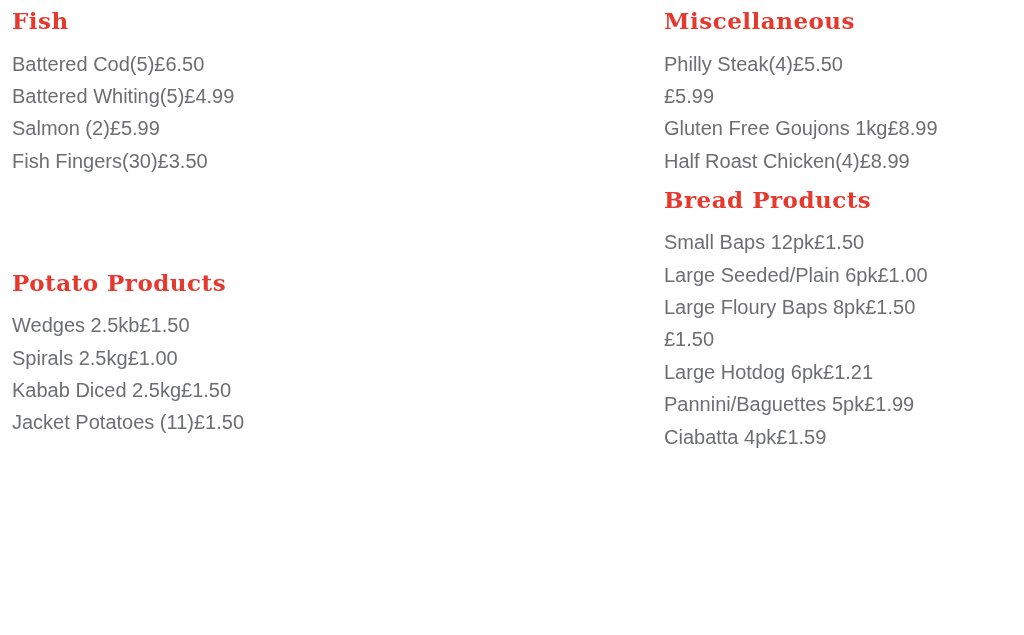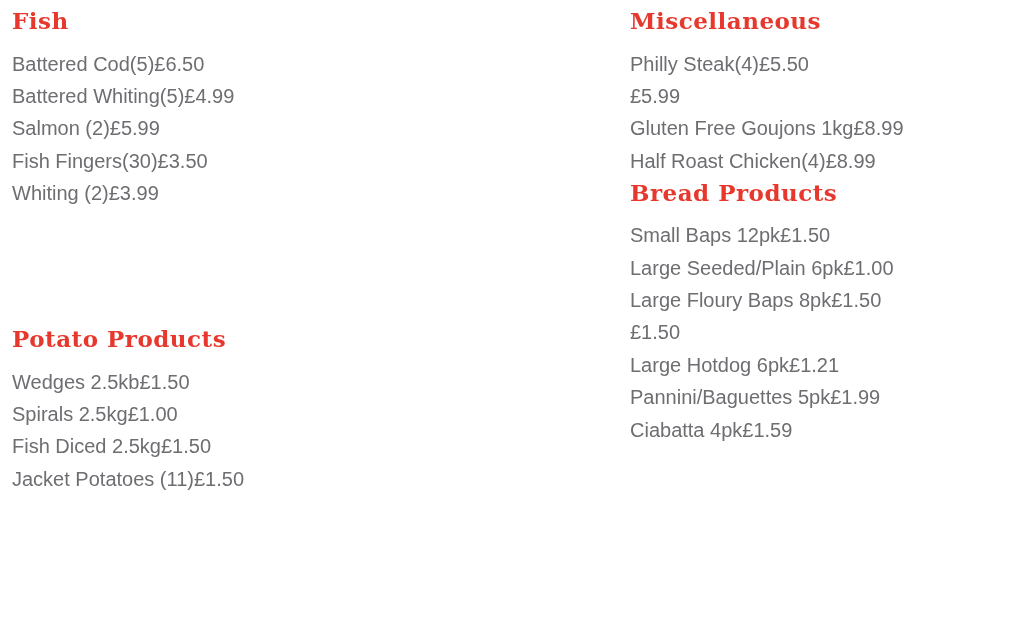--- a/index.html
+++ b/index.html
@@ -22,26 +22,26 @@
     position: relative;
     width: 1024px;
     height: 582px;
     background: var(--bg);
   }
   .col {
     position: absolute;
     top: 0;
   }
   .col[data-col="0"] { left: 12px;  width: 363px; }
-  .col[data-col="1"] { left: 630px; width: 360px; }
+  .col[data-col="1"] { left: 664px; width: 360px; }
 
   .menu-section { margin: 0; }
   .col .menu-section:first-child { margin-top: 6px; }
-  .col[data-col="0"] .menu-section + .menu-section { margin-top: 114px; }
-  .col[data-col="1"] .menu-section + .menu-section { }
+  .col[data-col="0"] .menu-section + .menu-section { margin-top: 90px; }
+  .col[data-col="1"] .menu-section + .menu-section { margin-top: 7px; }
 
   .section-title {
     margin: 0;
     font-family: "DejaVu Serif", serif;
     font-weight: bold;
     font-size: 23px;
     line-height: 30px;
     letter-spacing: 0.5px;
     color: var(--accent);
   }
@@ -80,42 +80,38 @@
     <span class="item-name">Salmon (2)</span>
     <span class="item-price">£5.99</span>
   </div>
 
   <div class="row">
     <span class="item-name">Fish Fingers(30)</span>
     <span class="item-price">£3.50</span>
   </div>
 
 
-  <div class="row">
-    <span class="item-name">Whiting (2)</span>
-    <span class="item-price">£3.99</span>
-  </div>
 </div>
   </section>
 
   <section class="menu-section">
     <h2 class="section-title">Potato Products</h2>
     <div class="items">
   <div class="row">
     <span class="item-name">Wedges 2.5kb</span>
     <span class="item-price">£1.50</span>
   </div>
 
   <div class="row">
     <span class="item-name">Spirals 2.5kg</span>
     <span class="item-price">£1.00</span>
   </div>
 
   <div class="row">
-    <span class="item-name">Fish Diced 2.5kg</span>
+    <span class="item-name">Kabab Diced 2.5kg</span>
     <span class="item-price">£1.50</span>
   </div>
 
   <div class="row">
     <span class="item-name">Jacket Potatoes (11)</span>
     <span class="item-price">£1.50</span>
   </div>
 </div>
   </section>
 </div>

